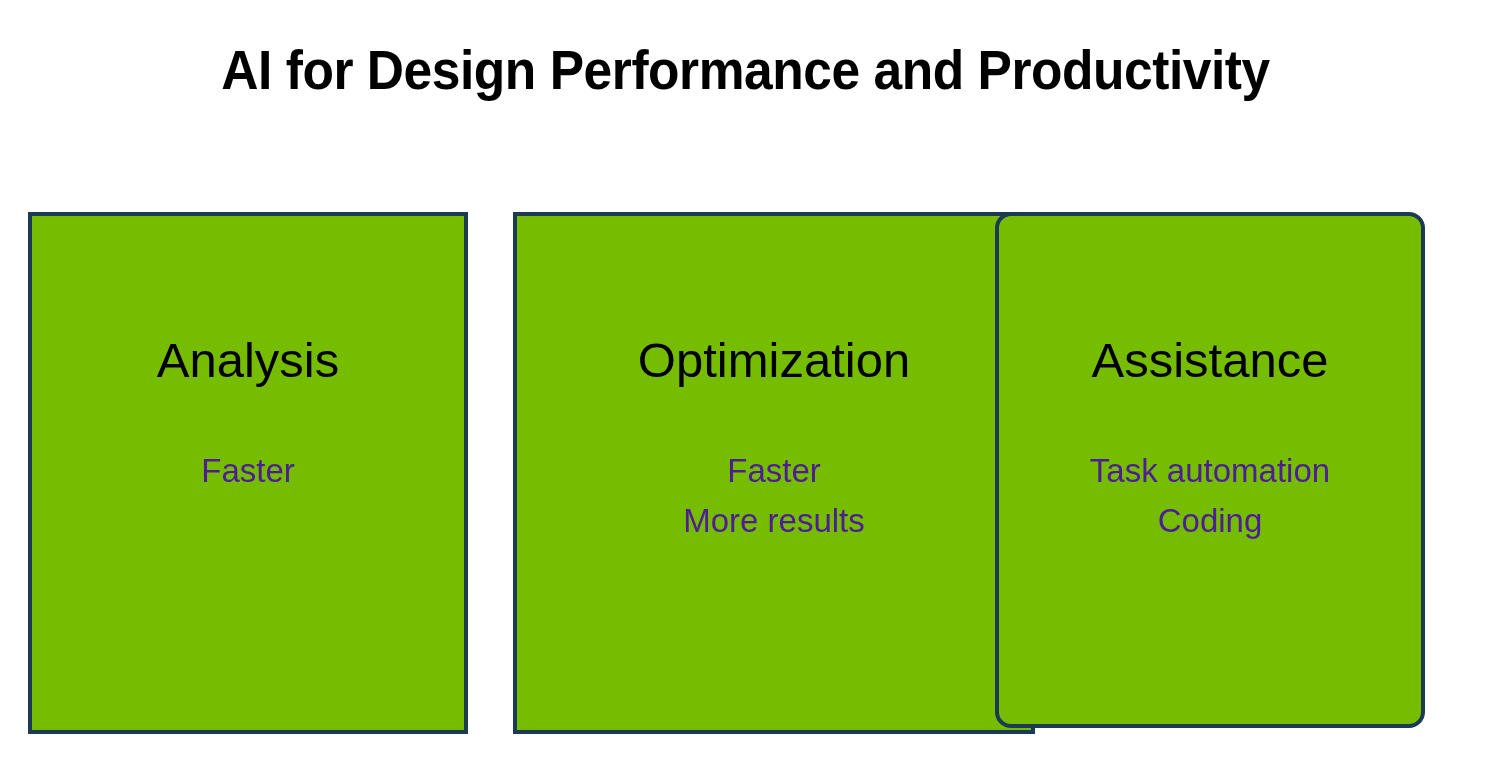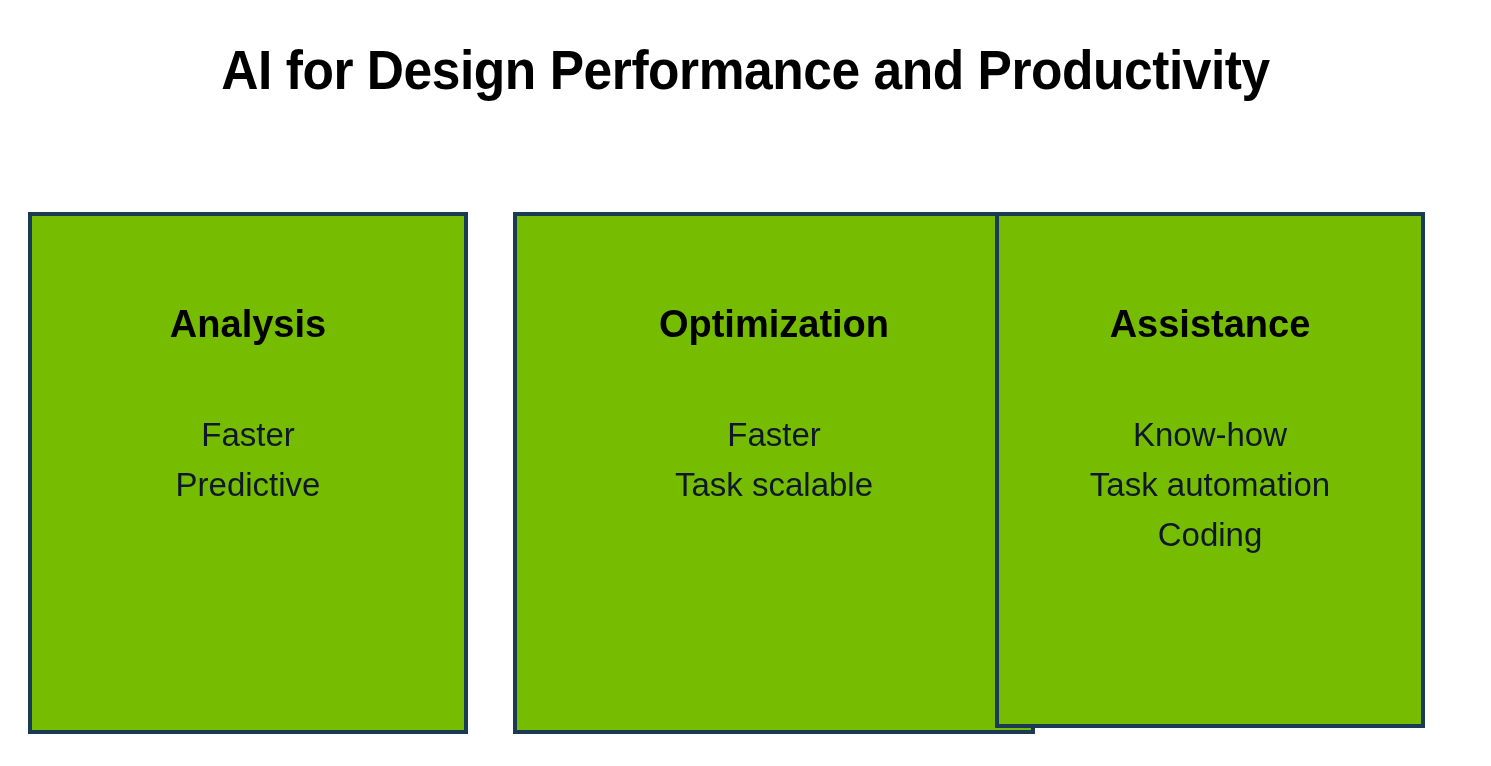--- a/index.html
+++ b/index.html
@@ -47,73 +47,71 @@
     position: absolute;
     box-sizing: border-box;
     background: #76BC00;
     border: 4px solid #1B3A54;
     display: flex;
     flex-direction: column;
     align-items: center;
   }
   .card-1 { left: 28px;  top: 212px; width: 440px; height: 522px; }
   .card-2 { left: 513px; top: 212px; width: 522px; height: 522px; }
-  .card-3 { left: 995px; top: 212px; width: 430px; height: 516px; }
+  .card-3 { left: 995px; top: 212px; width: 430px; height: 516px; border-radius: 16px; }
 
   .card-heading {
     font-family: "Liberation Sans", sans-serif;
-    font-weight: bold;
-    font-size: 38px;
+    font-weight: normal;
+    font-size: 49px;
     line-height: 56px;
     color: #000000;
-    margin-top: 80px;
+    margin-top: 116px;
     text-align: center;
     white-space: nowrap;
   }
   .card-lines {
     margin-top: 58px;
     text-align: center;
   }
   .card-line {
     font-family: "Liberation Sans", sans-serif;
     font-weight: normal;
     font-size: 33px;
     line-height: 50px;
-    color: #0f172a;
+    color: #4c1d95;
     white-space: nowrap;
   }
 </style>
 </head>
 <body>
 
 <div class="slide">
 
   <div class="slide-title">AI for Design Performance and Productivity</div>
 
   <div class="cards">
 
     <div class="card card-1">
       <div class="card-heading">Analysis</div>
       <div class="card-lines">
         <div class="card-line">Faster</div>
-        <div class="card-line">Predictive</div>
       </div>
     </div>
 
     <div class="card card-2">
       <div class="card-heading">Optimization</div>
       <div class="card-lines">
         <div class="card-line">Faster</div>
-        <div class="card-line">Task scalable</div>
+        <div class="card-line">More results</div>
       </div>
     </div>
 
     <div class="card card-3">
       <div class="card-heading">Assistance</div>
       <div class="card-lines">
-        <div class="card-line">Know-how</div>
         <div class="card-line">Task automation</div>
         <div class="card-line">Coding</div>
       </div>
     </div>
 
   </div>
 </div>
 
 </body></html>

